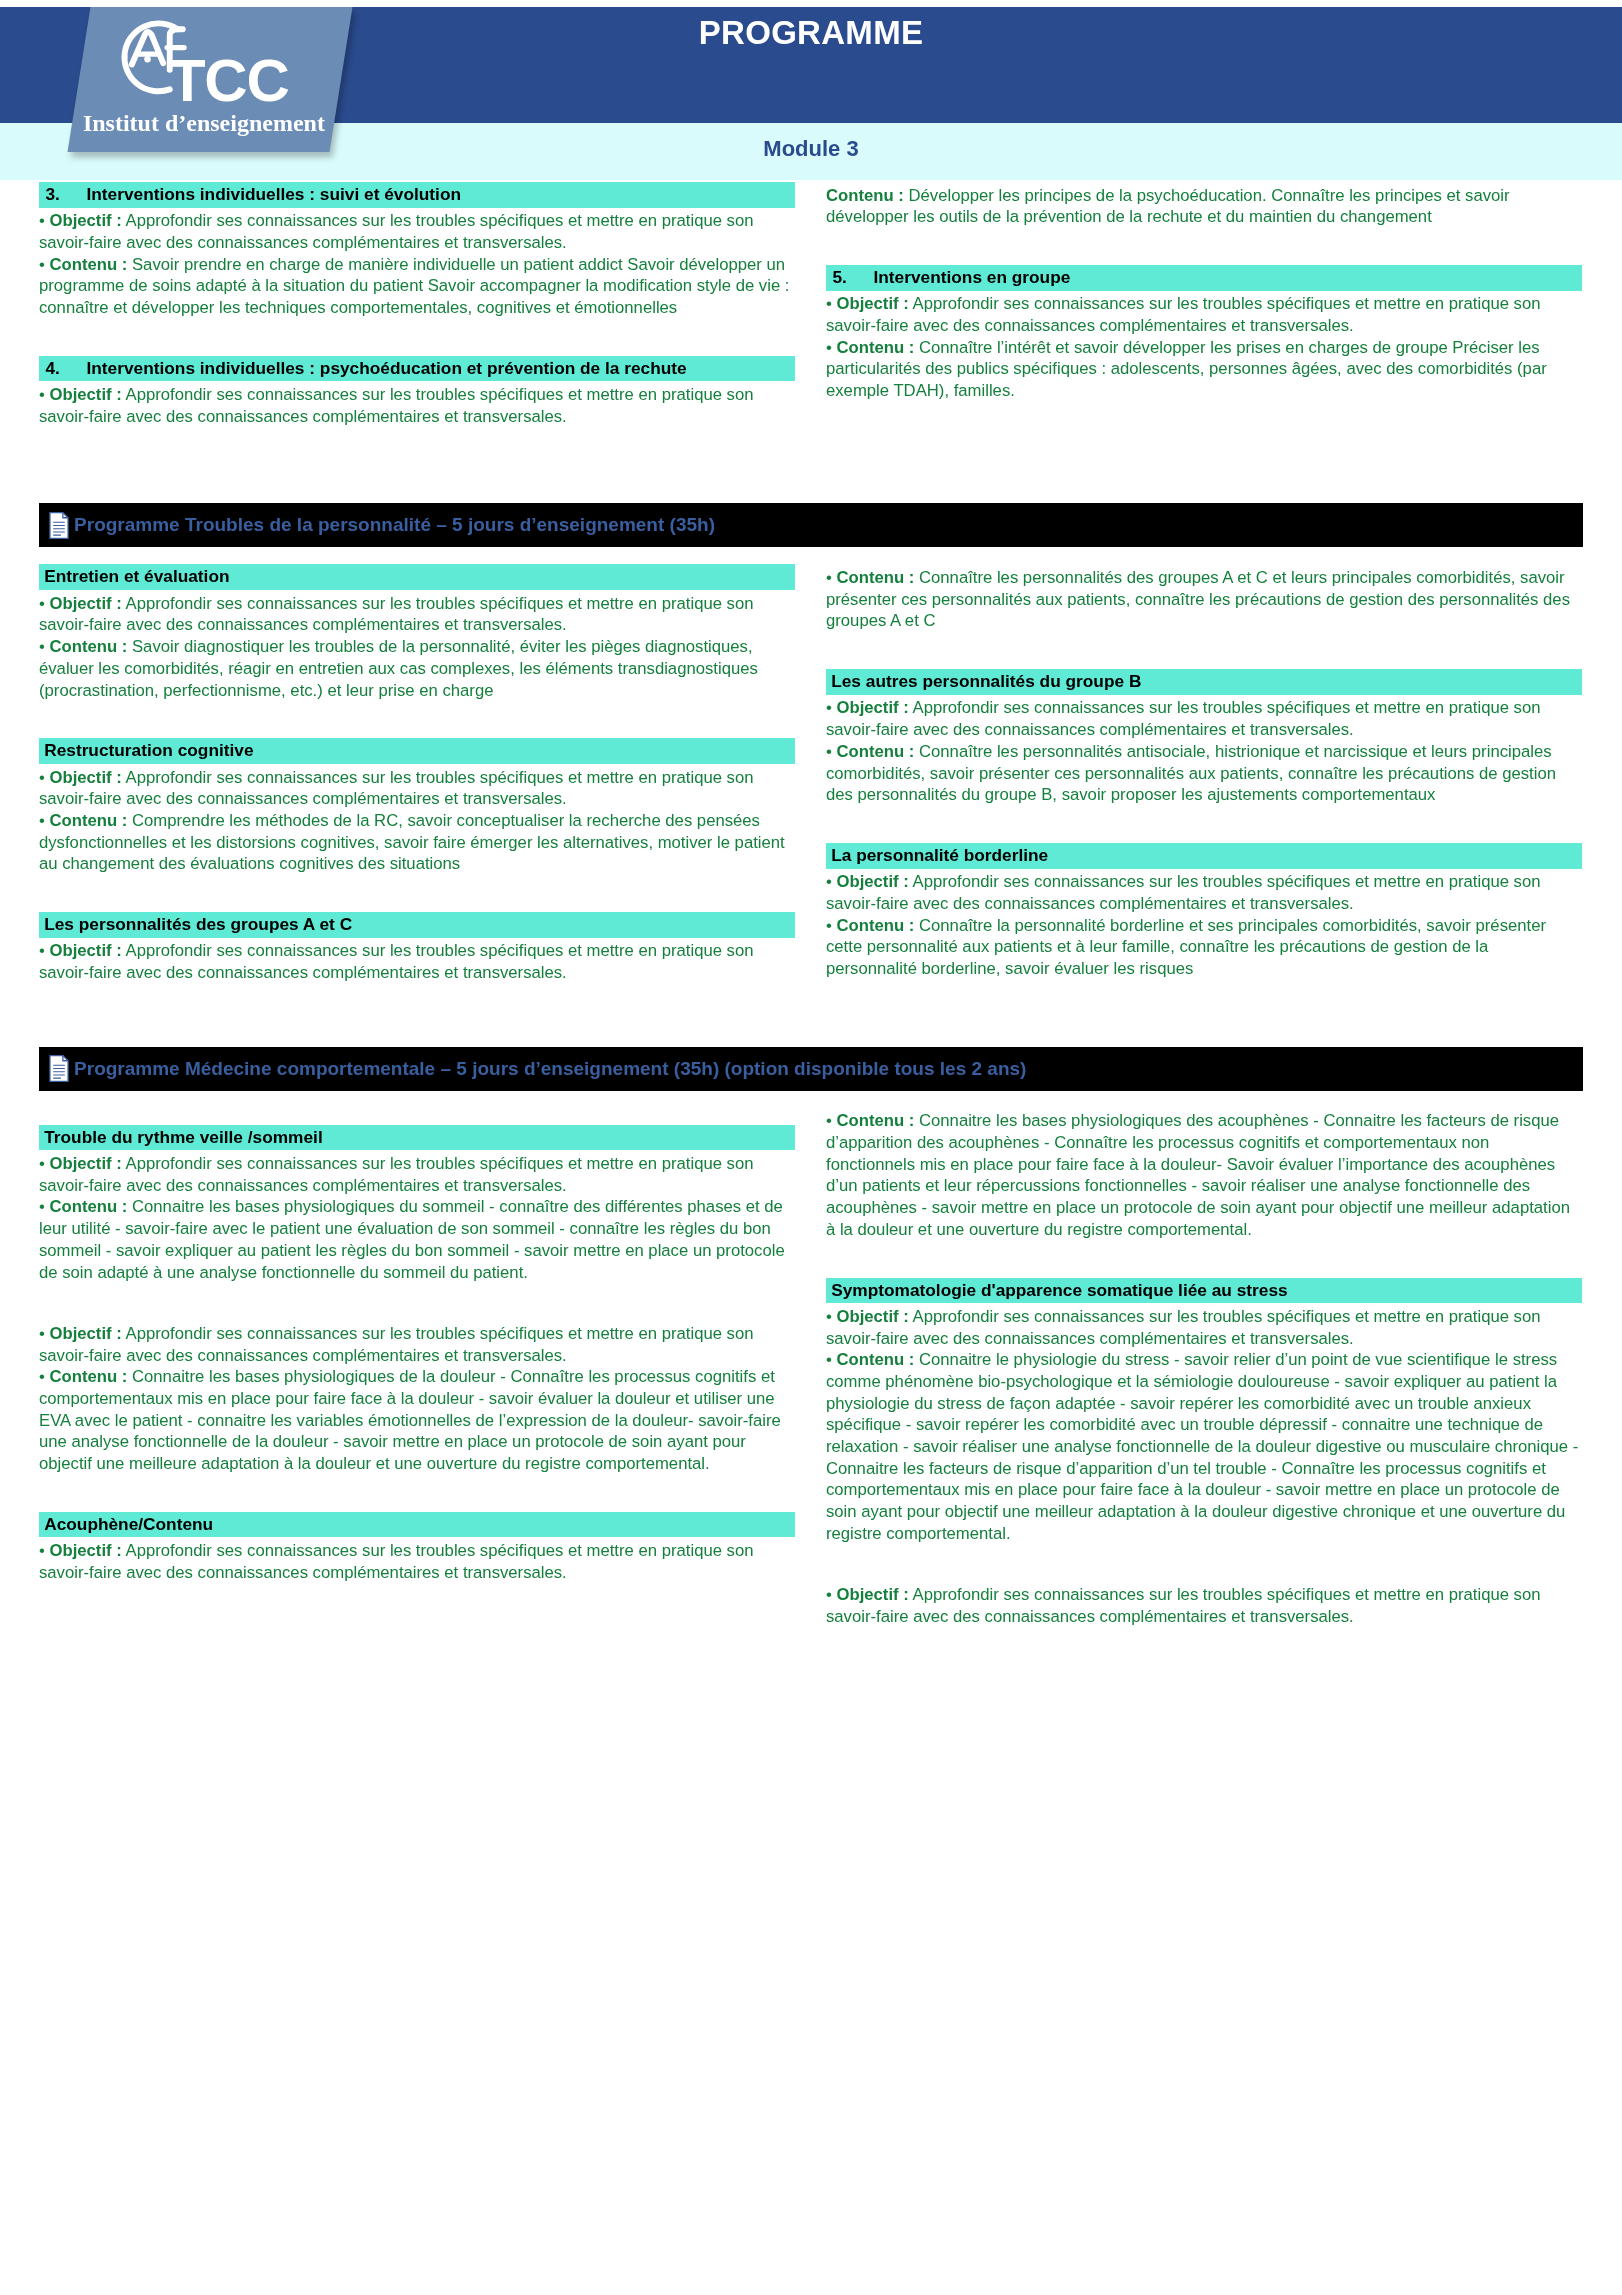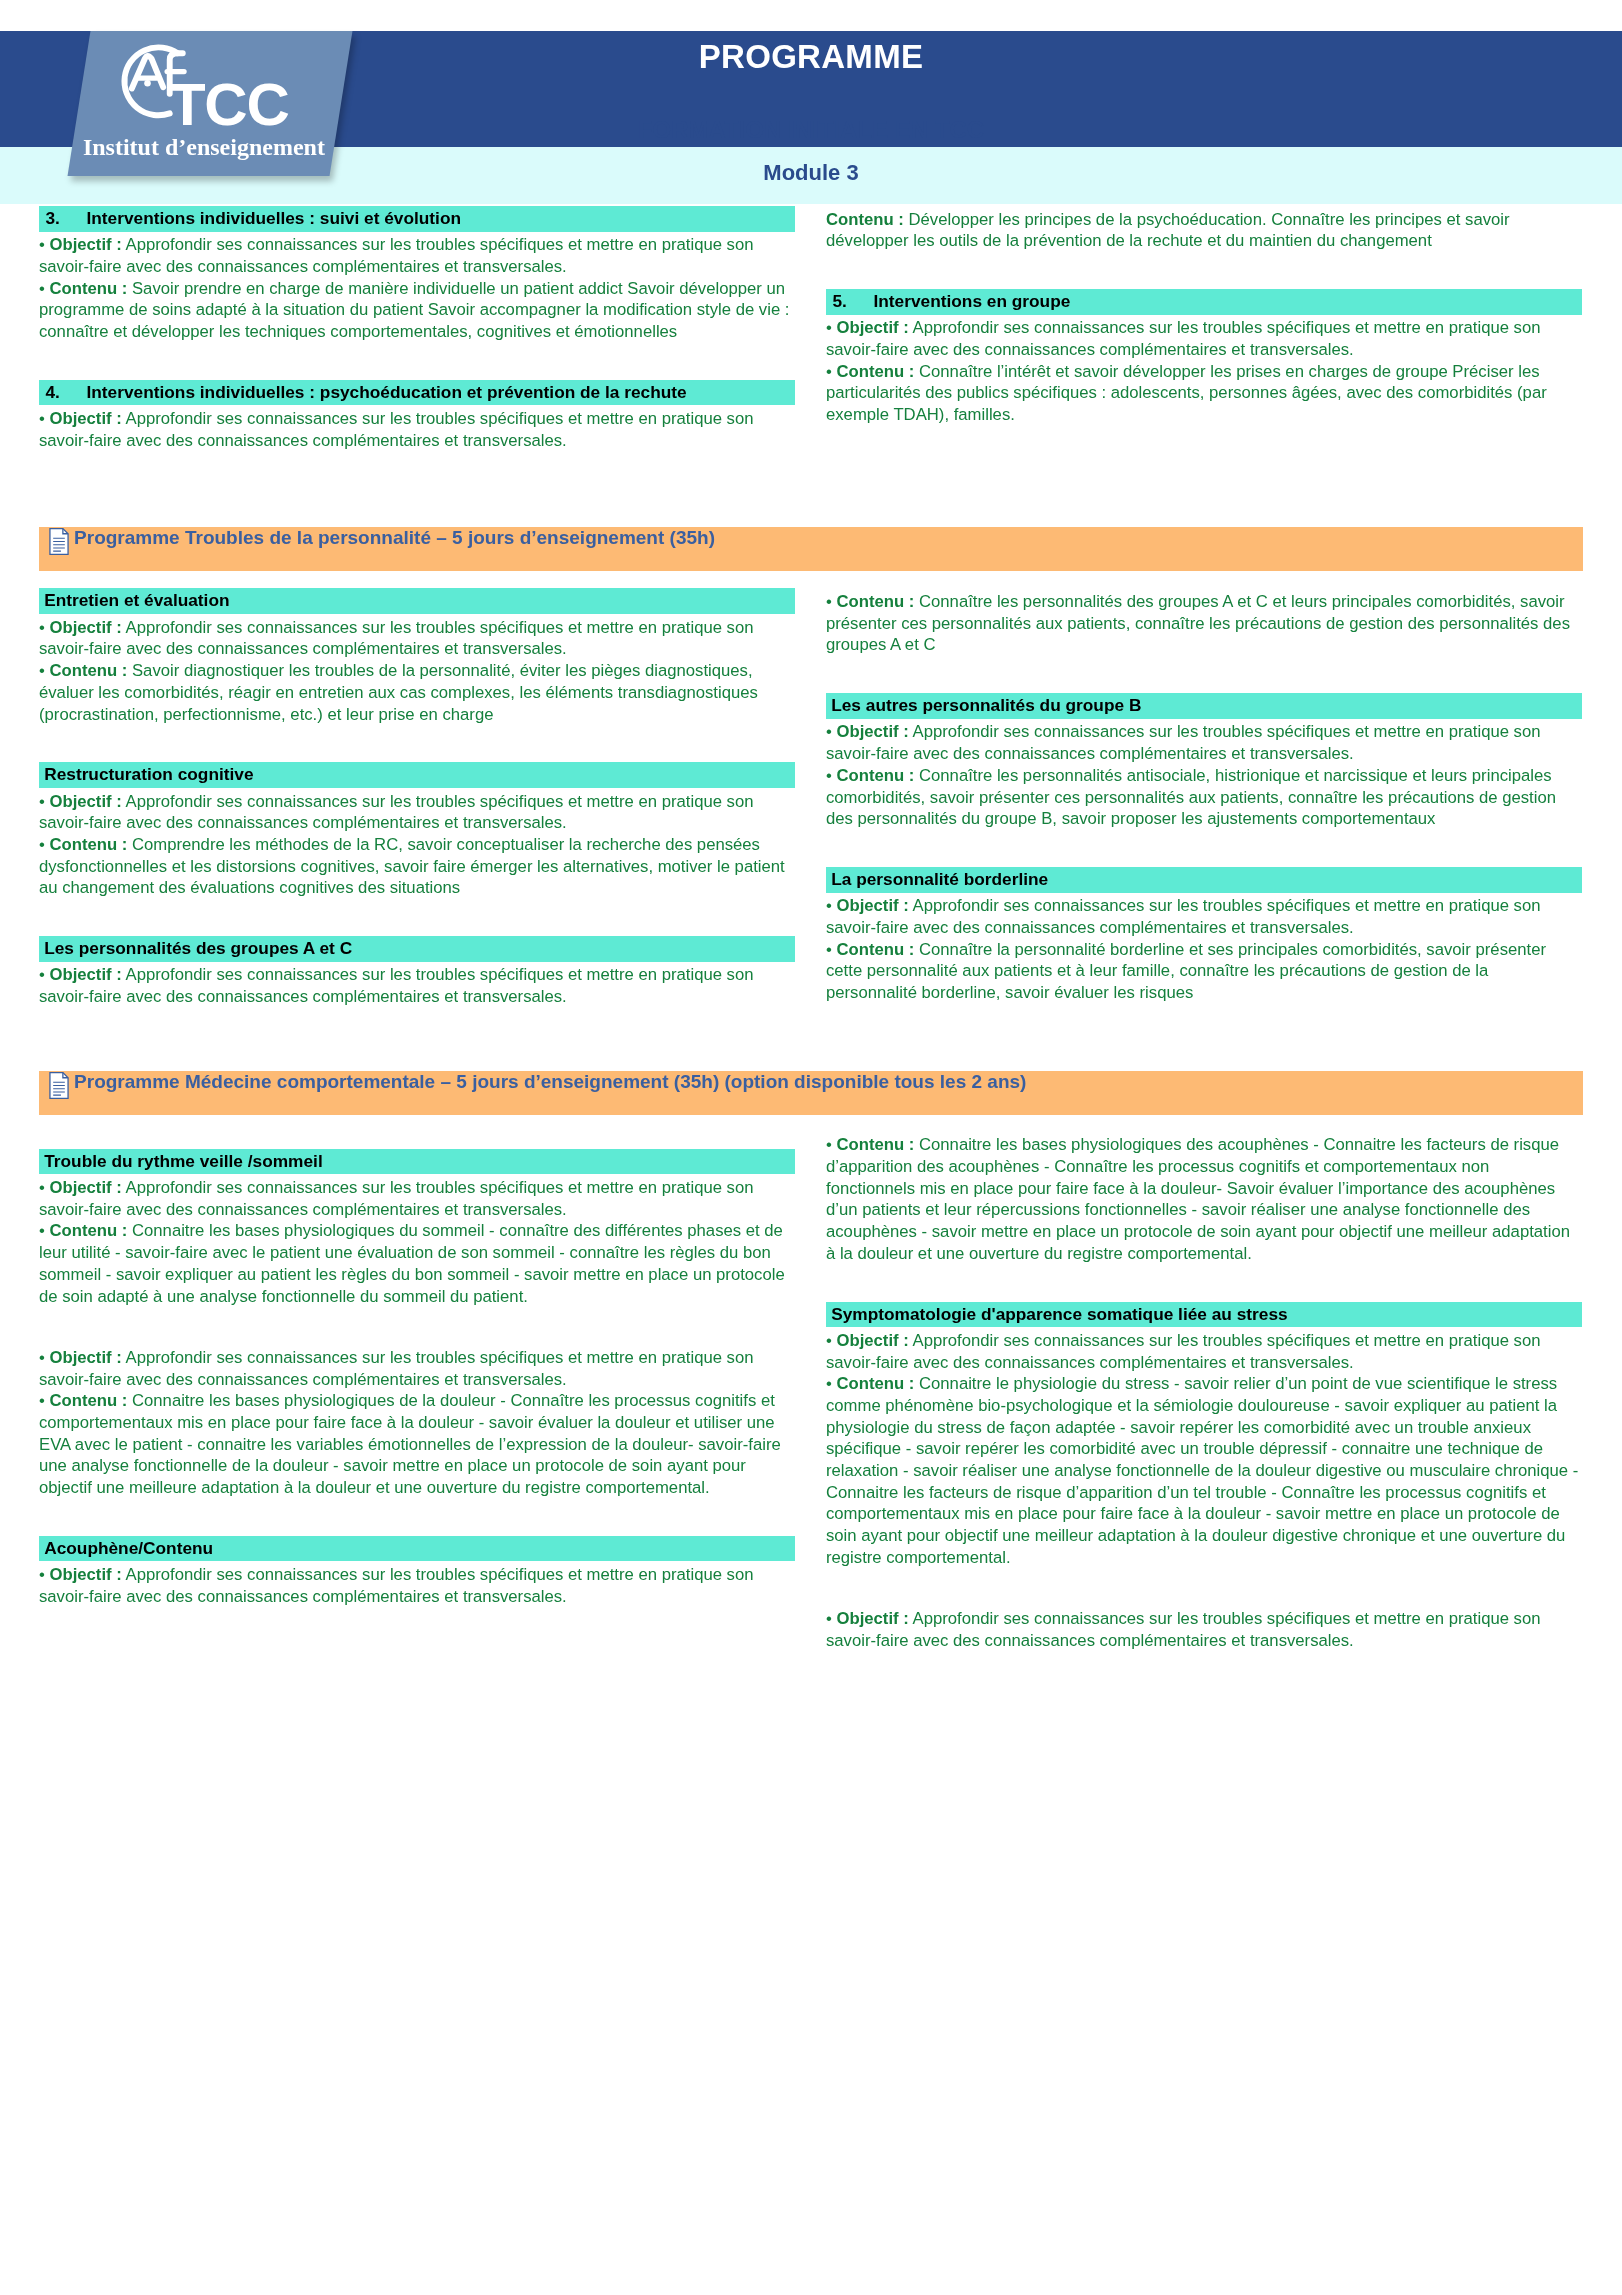--- a/index.html
+++ b/index.html
@@ -10,21 +10,20 @@
   body {
     font-family: "Liberation Sans", sans-serif;
     color: #000000;
   }
   .page {
     position: relative;
     width: 1622px;
     height: 2157px;
     background: #ffffff;
     overflow: hidden;
-    margin-top: 24px;
   }
 
   
   .header {
     position: relative;
     width: 100%;
     height: 182px;
   }
   .header-band-blue {
     position: absolute;
@@ -165,24 +164,24 @@
     color: #15803d;
     text-align: left;
   }
   .para b { font-weight: bold; }
   .bullet-line { display: block; }
   .gap-sm { height: 17px; }
   .gap-md { height: 37px; }
 
   
   .banner {
-    background: #fdba74;
+    background: #000000;
     height: 44px;
     display: flex;
-    align-items: flex-start;
+    align-items: center;
     padding-left: 9.2px;
     box-sizing: border-box;
   }
   .banner-icon {
     flex: 0 0 auto;
     width: 22px;
     height: 29px;
     margin-right: 3.9px;
     display: block;
   }

